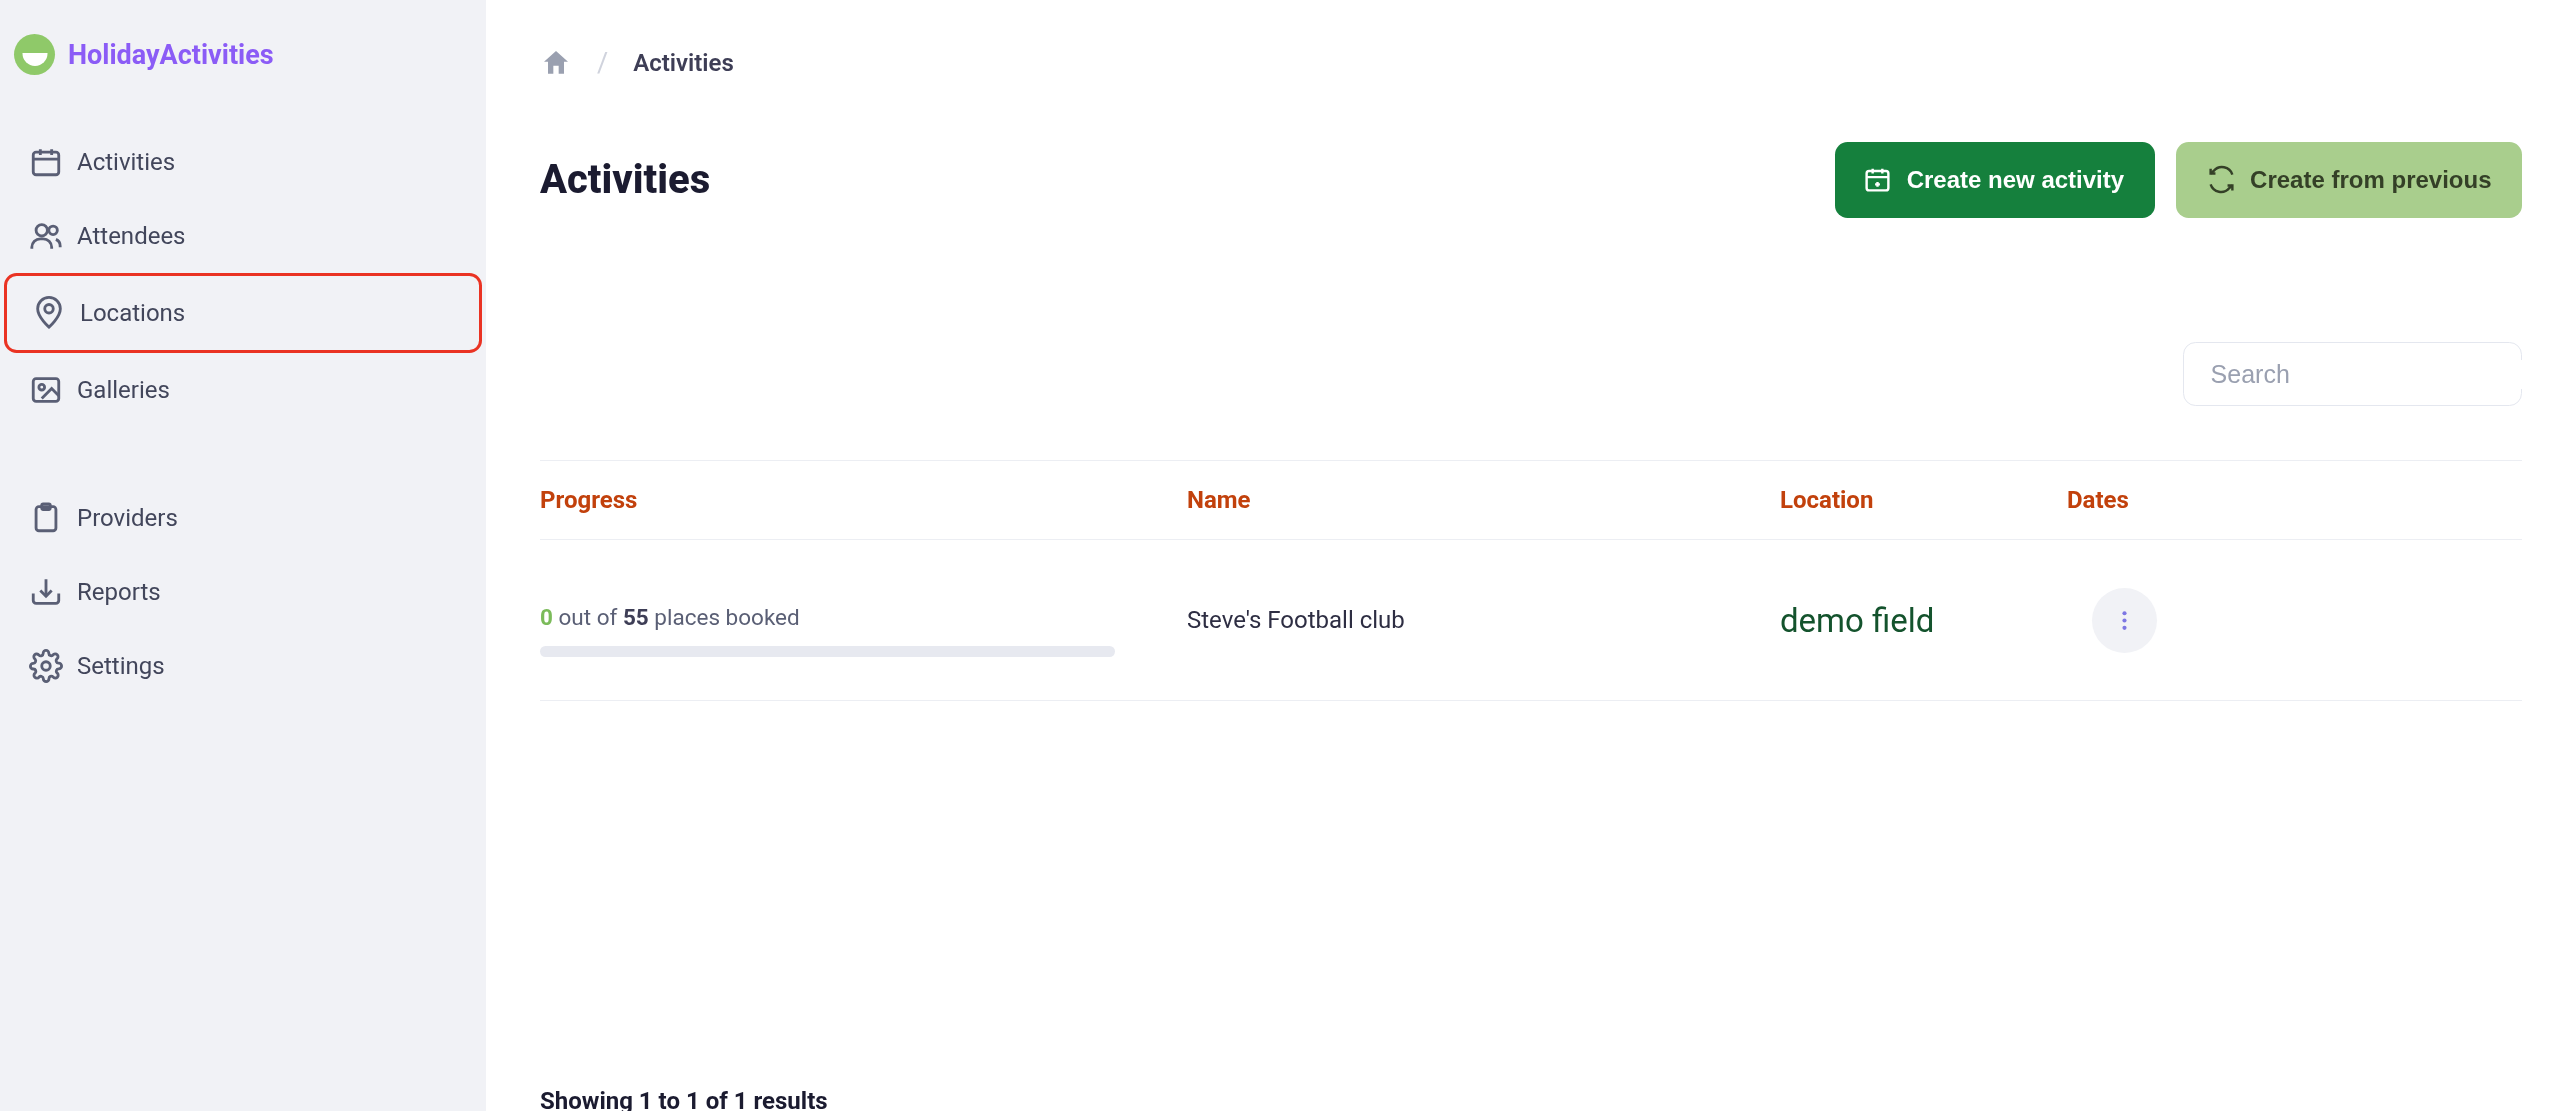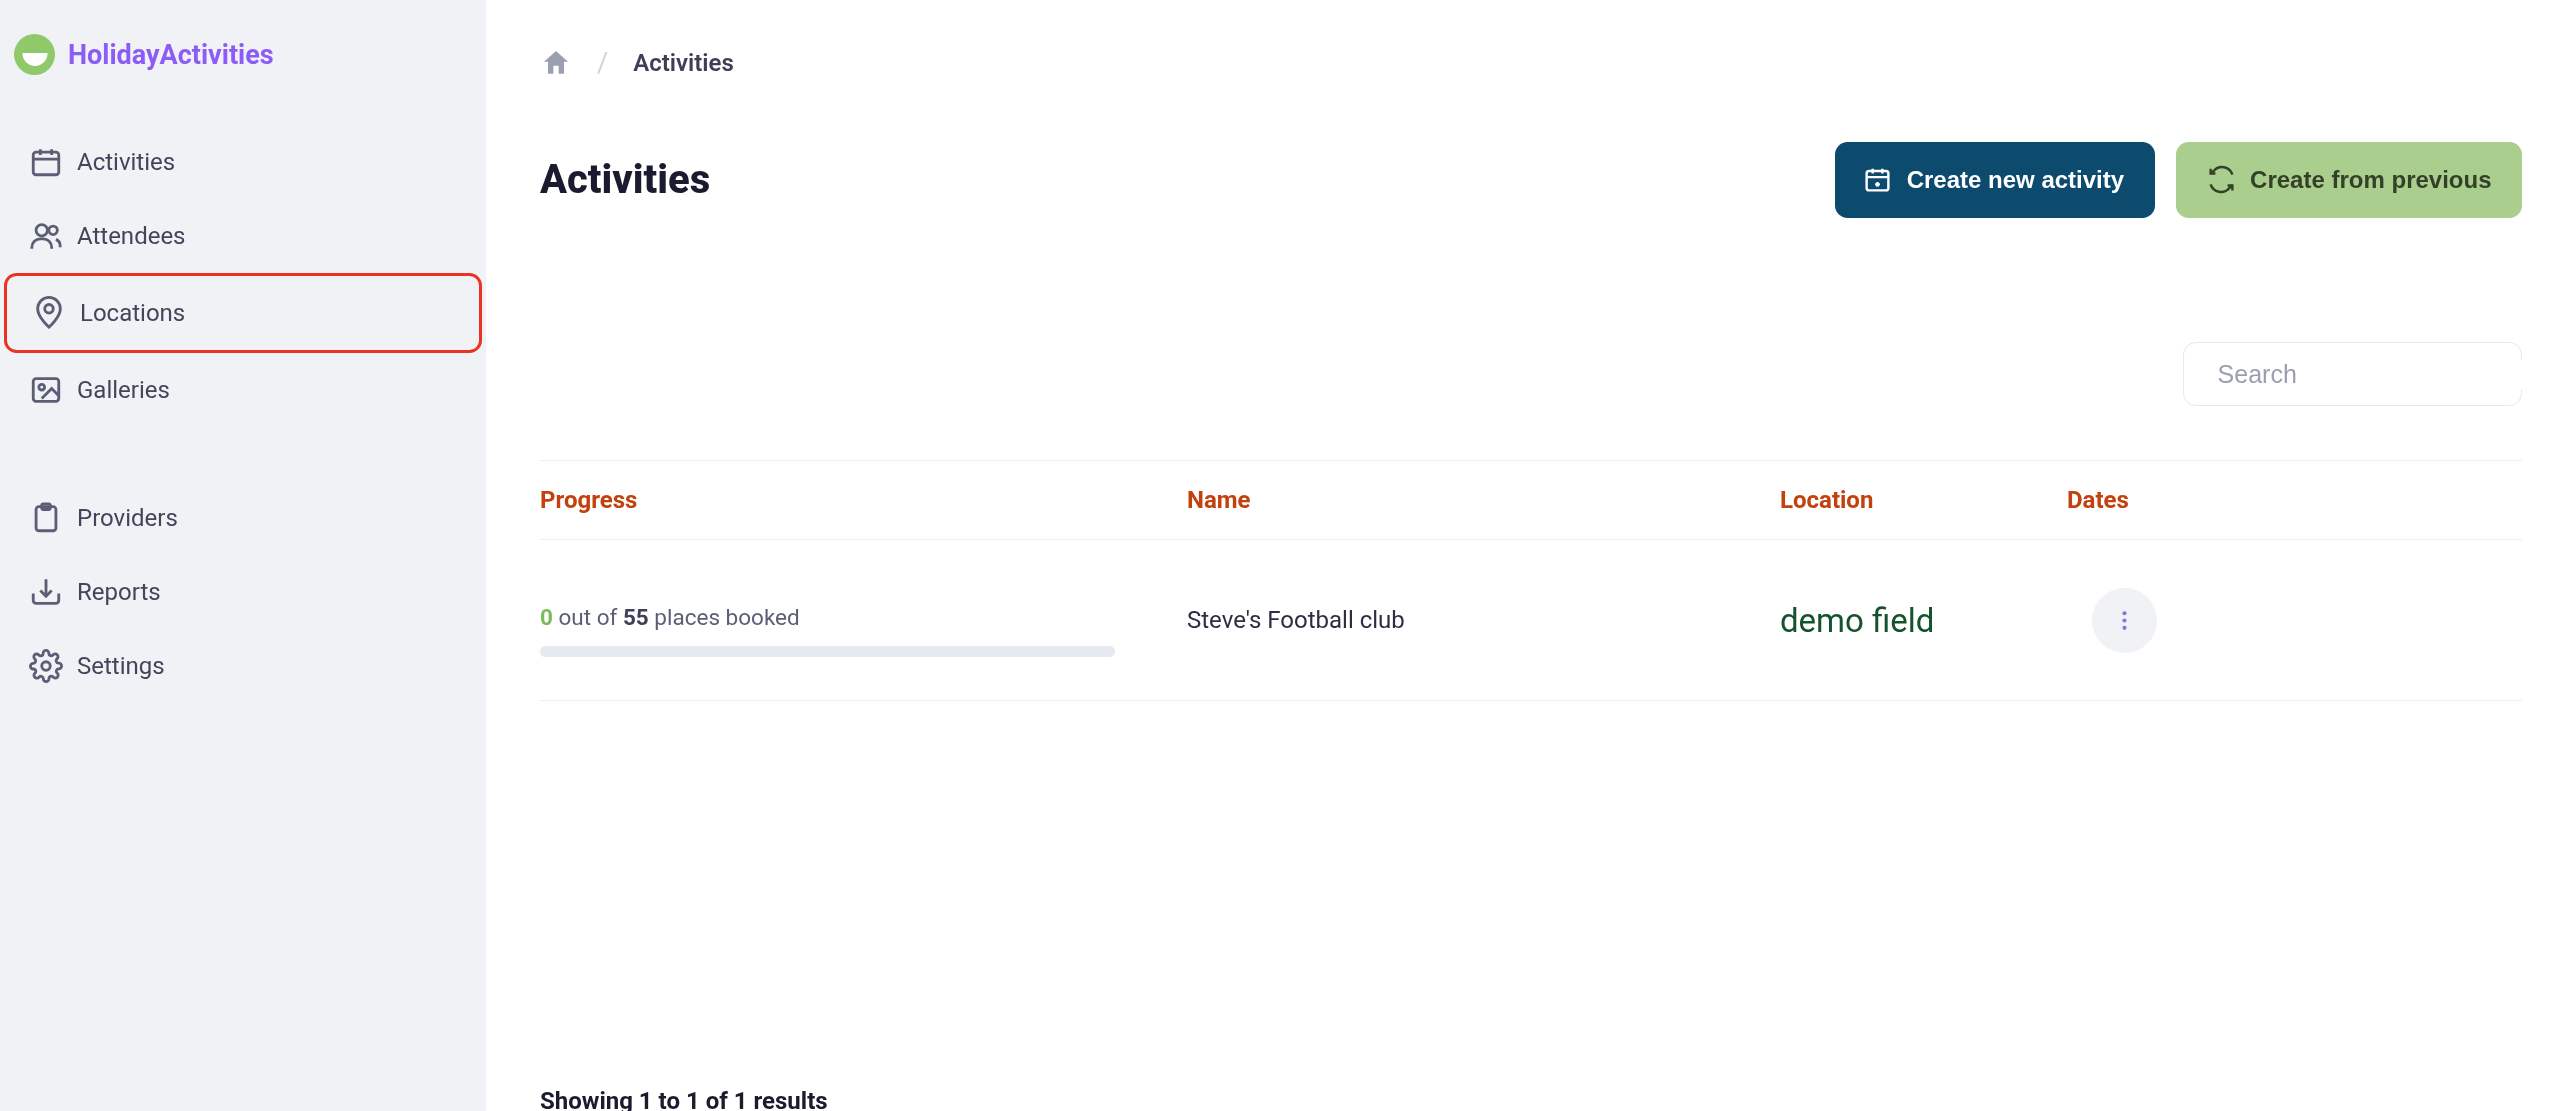--- a/index.html
+++ b/index.html
@@ -123,34 +123,34 @@
   display: flex;
   align-items: center;
   gap: 14.4px;
   padding: 23.4px 30.5px;
   border-radius: 12.6px;
   font-size: 24px;
   font-weight: 600;
   cursor: pointer;
   border: none;
 }
-.btn-primary { background: #0c4a6e; color: #fff; padding-left: 28px; }
+.btn-primary { background: #15803d; color: #fff; padding-left: 28px; }
 .btn-secondary { background: #a9ce8d; color: #344027; }
 .btn-icon { width: 29px; height: 29px; display:flex;align-items:center;justify-content:center;}
 .btn-icon svg { width:100%; height:100%; }
 .divider { height:0.9px; background:#eceef3; margin-bottom:54px; }
 .search-row {
   display:flex;
   justify-content:flex-end;
   margin-bottom:54px;
 }
 .search-box {
   display:flex;
   align-items:center;
-  gap:12px;
+  gap:5px;
   border:1.8px solid #e4e7ef;
   border-radius:12.6px;
   padding:16px 21.6px;
   width:339px;
 }
 .search-icon { width:30.5px; height:30.5px; color:#9aa0b0; }
 .search-input {
   border:none;
   outline:none;
   font-size:25px;

